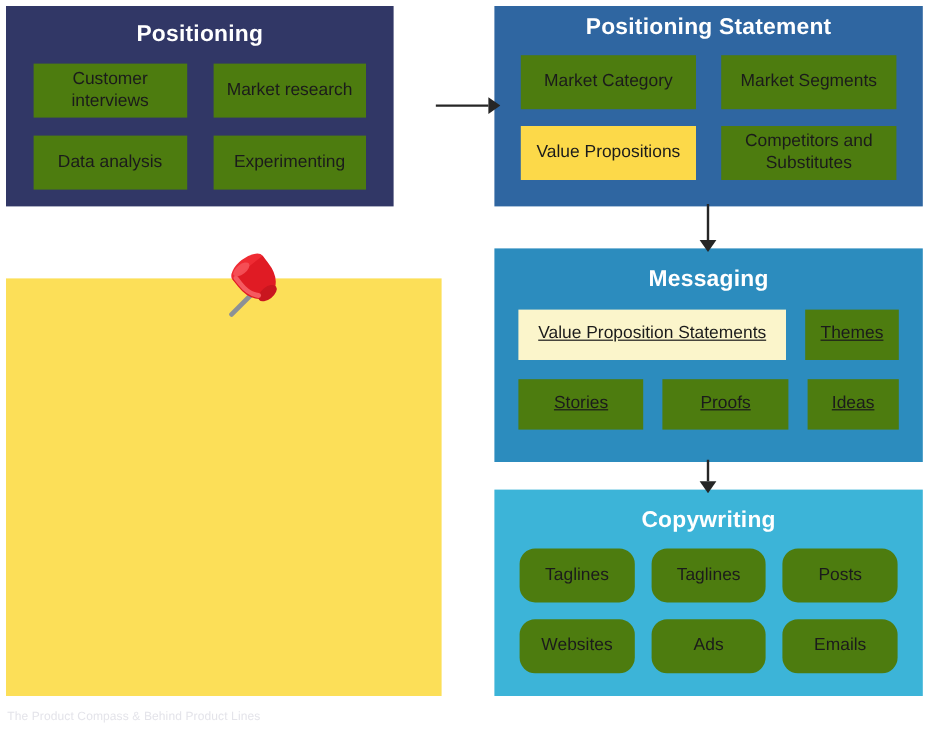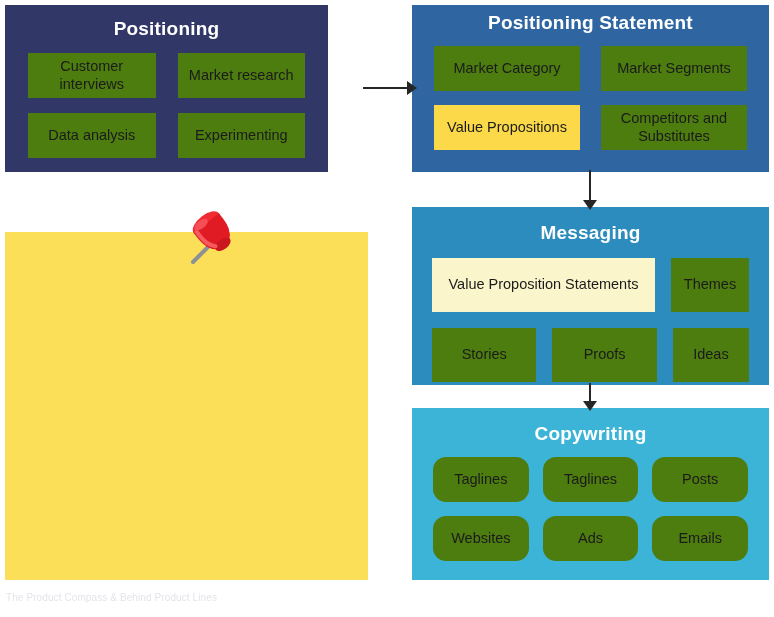--- a/index.html
+++ b/index.html
@@ -74,21 +74,21 @@
   #positioning-statement .row { margin-top: 14px; padding: 0 22px; gap: 21px; }
   #positioning-statement .cell { width: 146px; height: 45px; }
 
   
   #messaging {
     left: 412px; top: 207px; width: 357px; height: 178px;
     background: #2c8cbe;
   }
   #messaging .stage-title { margin-top: 16px; }
   #messaging .row { margin-top: 16px; padding: 0 20px; gap: 16px; }
-  #messaging .cell { height: 54px; }
+  #messaging .cell { height: 42px; text-decoration: underline; }
   #messaging .c-vps    { width: 223px; }
   #messaging .c-themes { width: 78px; }
   #messaging .c-third  { width: 100px; }
   #messaging .c-third.wide { width: 107px; }
 
   
   #copywriting {
     left: 412px; top: 408px; width: 357px; height: 172px;
     background: #3cb4d8;
   }

